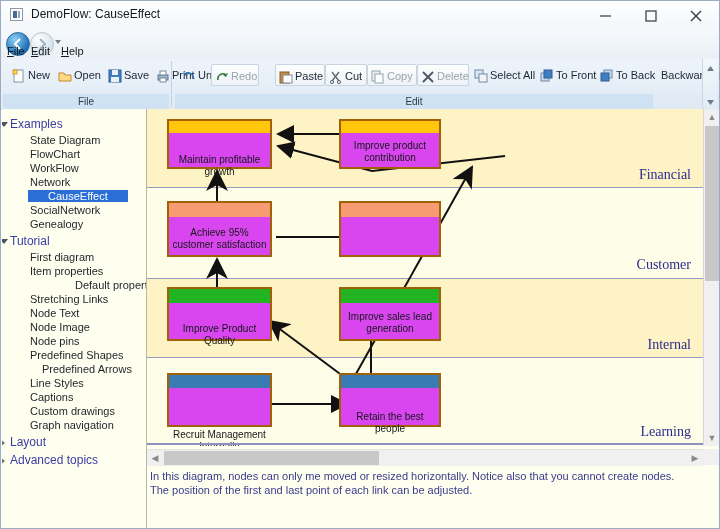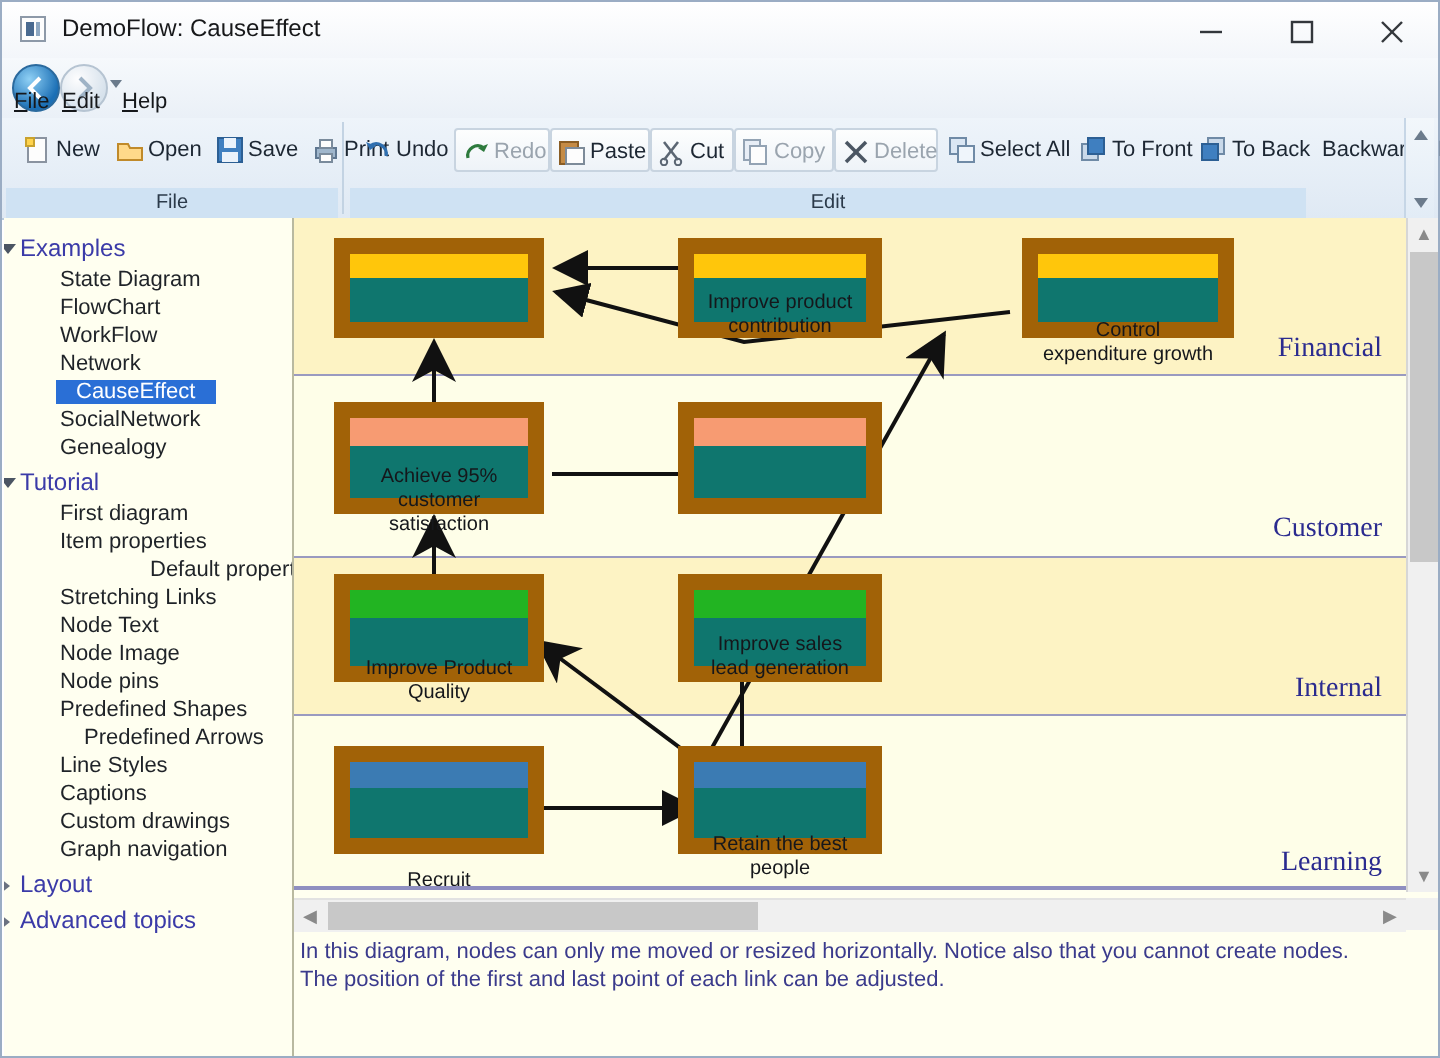--- a/index.html
+++ b/index.html
@@ -52,32 +52,32 @@
   .rlabel.noico{left:4px;}
   .ribbon-scroll{position:absolute;right:2px;top:0;width:14px;height:50px;
     background:linear-gradient(#f2f7fb,#e2ecf6);border-left:1px solid #c6d6e6;}
   .ribbon-scroll .ar{position:absolute;left:4px;}
 
   
   .sidebar{position:absolute;left:1px;top:108px;width:144px;height:419px;
     background:#fffff0;border-right:1px solid #b9b9a0;overflow:hidden;}
   .tree-group{position:absolute;left:8px;font-size:12px;color:#3b3ba8;white-space:nowrap;}
   .tree-item{position:absolute;left:28px;font-size:11px;color:#1f2328;white-space:nowrap;}
-  .tree-item.sel{background:#2a6fd6;color:#ffffff;padding:0 10px;left:26px;}
+  .tree-item.sel{background:#2a6fd6;color:#ffffff;padding:0 20px;left:26px;}
   .tri{position:absolute;left:0;width:0;height:0;}
   .tri-open{border-left:4px solid transparent;border-right:4px solid transparent;border-top:5px solid #4b5563;}
   .tri-closed{border-top:4px solid transparent;border-bottom:4px solid transparent;border-left:5px solid #6b7280;}
 
   
   .canvasarea{position:absolute;left:146px;top:108px;width:572px;height:419px;background:#fffff0;overflow:hidden;}
   .diagram{position:absolute;left:0;top:0;width:556px;height:337px;overflow:hidden;}
   .band{position:absolute;left:0;width:556px;}
   .bandline{position:absolute;left:0;width:556px;height:1px;background:#9a9ac0;}
   .bandlabel{position:absolute;right:12px;font-family:"Liberation Serif",serif;font-size:14px;color:#2b2b8f;}
-  .node{position:absolute;border:8px solid #a16207;background:#0f766e;box-sizing:border-box;}
+  .node{position:absolute;border:2px solid #a16207;background:#d946ef;box-sizing:border-box;}
   .node .hdr{position:absolute;left:0;top:0;width:100%;}
   .node .txt{position:absolute;left:2px;right:2px;text-align:center;font-size:10px;color:#15171b;line-height:12px;}
   svg.links{position:absolute;left:0;top:0;width:556px;height:337px;pointer-events:none;}
 
   .vscroll{position:absolute;right:0;top:0;width:16px;height:337px;
     background:#f0f0f0;border-left:1px solid #d6d6d6;}
   .vscroll .sbtn{position:absolute;left:0;width:16px;height:16px;background:#f0f0f0;}
   .vscroll .thumb{position:absolute;left:1px;top:17px;width:14px;height:155px;background:#c8c8c8;}
   .hscroll{position:absolute;left:0;top:340px;width:556px;height:16px;background:#f0f0f0;border-top:1px solid #e2e2e2;}
   .hscroll .sbtn{position:absolute;top:0;width:16px;height:16px;}
@@ -186,21 +186,21 @@
       <div class="rgroup-body">
         <div class="rbtn" style="left:4px;width:48px;">
           <span class="rico">
             <svg width="14" height="14">
                 <path d="M11 10 A5 5 0 0 0 3 5" fill="none" stroke="#2f6fb0" stroke-width="1.6"></path>
                 <path d="M1 3 L3 7 L6 5 Z" fill="#2f6fb0"></path>
               </svg>
           </span>
           <span class="rlabel">Undo</span>
         </div>
-        <div class="rbtn framed dis" style="left:52px;width:48px;">
+        <div class="rbtn framed dis" style="left:36px;width:48px;">
           <span class="rico">
             <svg width="14" height="14">
                 <path d="M3 10 A5 5 0 0 1 11 5" fill="none" stroke="#2d7a3d" stroke-width="1.6"></path>
                 <path d="M13 3 L11 7 L8 5 Z" fill="#2d7a3d"></path>
               </svg>
           </span>
           <span class="rlabel">Redo</span>
         </div>
         <div class="rbtn framed" style="left:100px;width:50px;">
           <span class="rico">
@@ -374,31 +374,28 @@
 
         <line x1="216" y1="282" x2="122" y2="212" stroke="#111" stroke-width="2" marker-end="url(#ahw)"></line>
 
         <line x1="224" y1="282" x2="224" y2="212" stroke="#111" stroke-width="2" marker-end="url(#ahw)"></line>
 
         <line x1="124" y1="295" x2="200" y2="295" stroke="#111" stroke-width="2" marker-end="url(#ah)"></line>
       </svg>
 
       <div class="node" style="left:20px;top:10px;width:105px;height:50px;">
         <div class="hdr" style="height:12px;background:#ffc60b;"></div>
+        <div class="txt" style="top:33px;">Maintain profitable growth</div>
       </div>
 
       <div class="node" style="left:192px;top:10px;width:102px;height:50px;">
         <div class="hdr" style="height:12px;background:#ffc60b;"></div>
         <div class="txt" style="top:19px;">Improve product contribution</div>
       </div>
 
-      <div class="node" style="left:364px;top:10px;width:106px;height:50px;">
-        <div class="hdr" style="height:12px;background:#ffc60b;"></div>
-        <div class="txt" style="top:33px;">Control expenditure growth</div>
-      </div>
 
       <div class="node" style="left:20px;top:92px;width:105px;height:56px;">
         <div class="hdr" style="height:14px;background:#f79b72;"></div>
         <div class="txt" style="top:24px;">Achieve 95% customer satisfaction</div>
       </div>
 
       <div class="node" style="left:192px;top:92px;width:102px;height:56px;">
         <div class="hdr" style="height:14px;background:#f79b72;"></div>
       </div>
 

